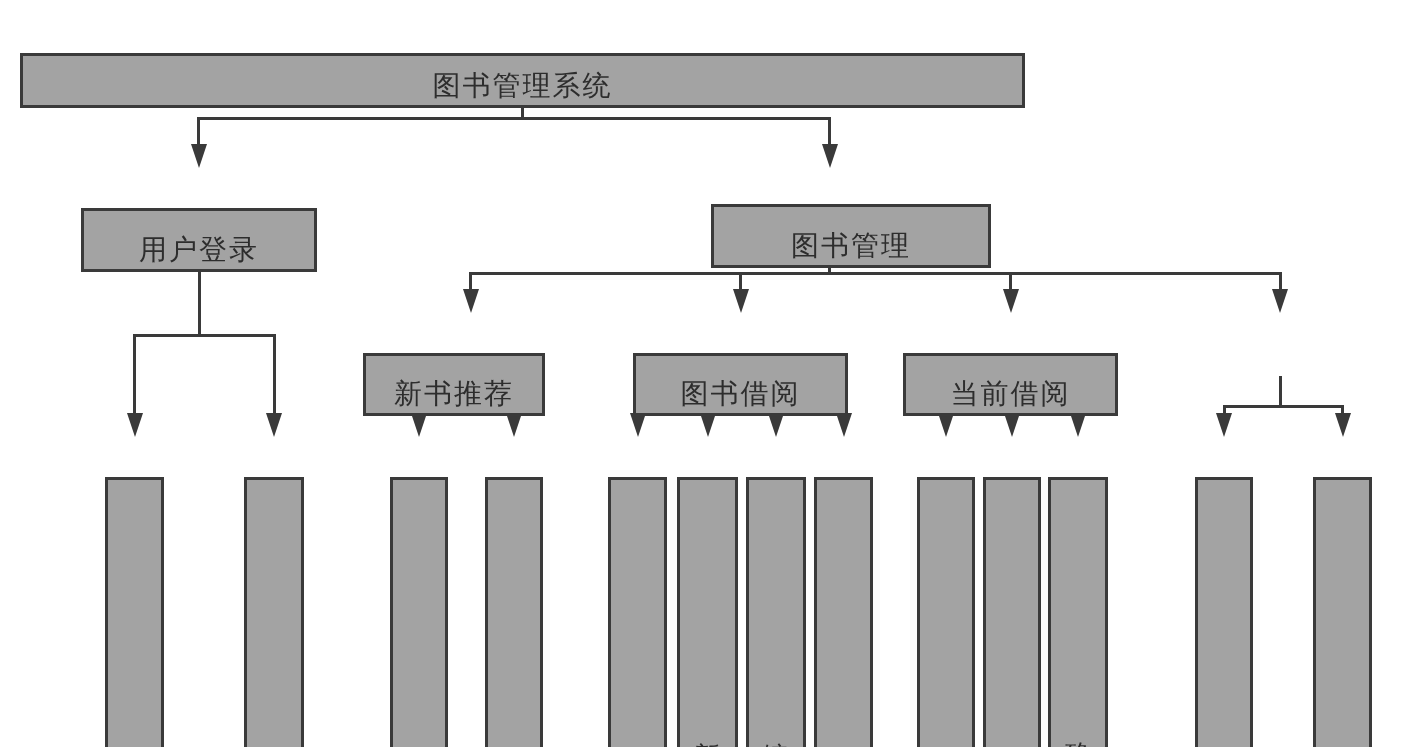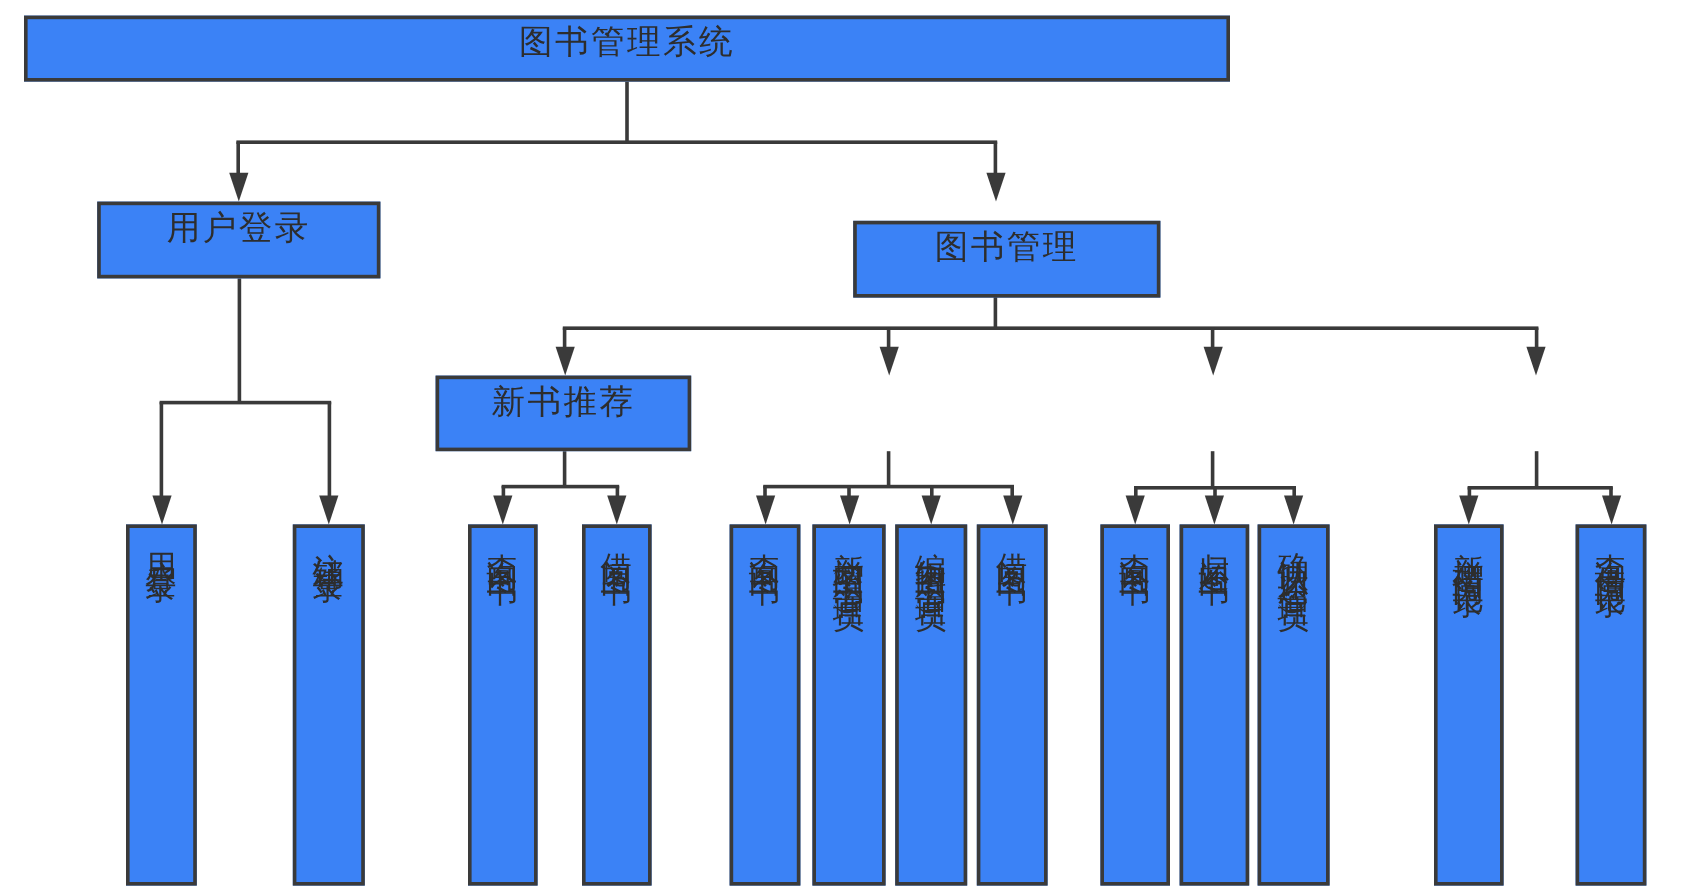--- a/index.html
+++ b/index.html
@@ -14,25 +14,26 @@
     width: 1405px;
     height: 747px;
     background: var(--background);
     overflow: hidden;
     font-family: "Liberation Sans", "DejaVu Sans", sans-serif;
   }
   .box {
     position: absolute;
     box-sizing: border-box;
     border: 3px solid var(--line);
-    background: #3b82f6;
+    background: #a3a3a3;
     display: flex;
-    align-items: flex-start;
+    align-items: flex-end;
     justify-content: center;
     color: var(--text);
+    margin-top: 40px;
   }
   .box.h span {
     font-size: 28px;
     letter-spacing: 2px;
     white-space: nowrap;
   }
   .box.v { top: 437px; height: 301px; }
   .box.v span {
     writing-mode: vertical-rl;
     font-size: 26px;
@@ -119,26 +120,32 @@
       <div class="arrowhead" style="left: 1334.5px; top: 413px;"></div>
     </div>
 
   <div class="box h" style="left:20px; top:13px; width:1005px; height:55px;">
     <span>图书管理系统</span>
   </div>
 
   <div class="box h" style="left:81px; top:168px; width:236px; height:64px;">
     <span>用户登录</span>
   </div>
-  <div class="box h" style="left:711px; top:184px; width:256px; height:64px;">
+  <div class="box h" style="left:711px; top:164px; width:280px; height:64px;">
     <span>图书管理</span>
   </div>
 
-  <div class="box h" style="left:363px; top:313px; width:213px; height:63px;">
+  <div class="box h" style="left:363px; top:313px; width:182px; height:63px;">
     <span>新书推荐</span>
+  </div>
+  <div class="box h" style="left:633px; top:313px; width:215px; height:63px;">
+    <span>图书借阅</span>
+  </div>
+  <div class="box h" style="left:903px; top:313px; width:215px; height:63px;">
+    <span>当前借阅</span>
   </div>
 
   <div class="box v" style="left:105px; width:59px;">
     <span>用户登录</span>
   </div>
   <div class="box v" style="left:244px; width:60px;">
     <span>注销登录</span>
   </div>
 
   <div class="box v" style="left:390px; width:58px;">

